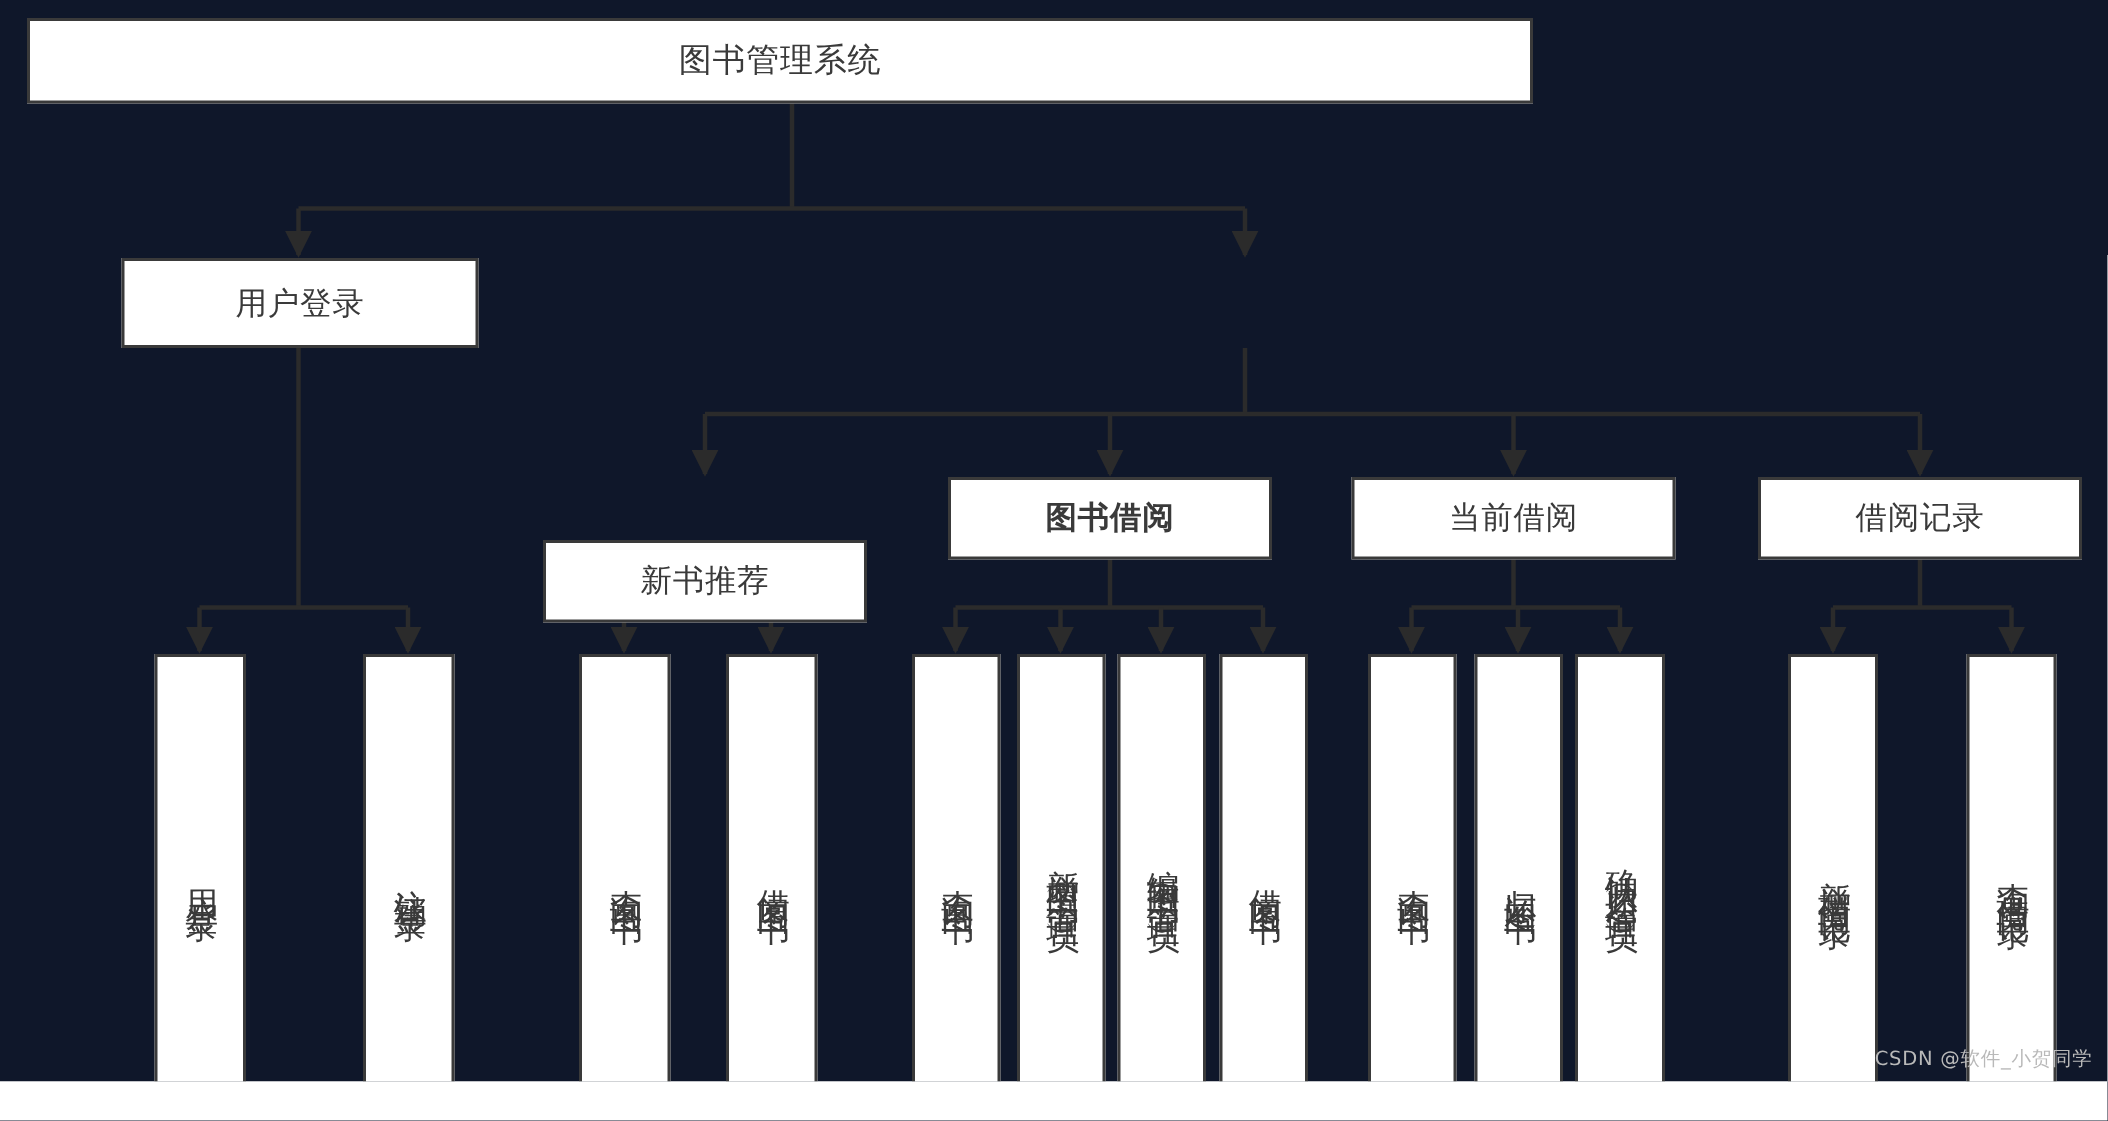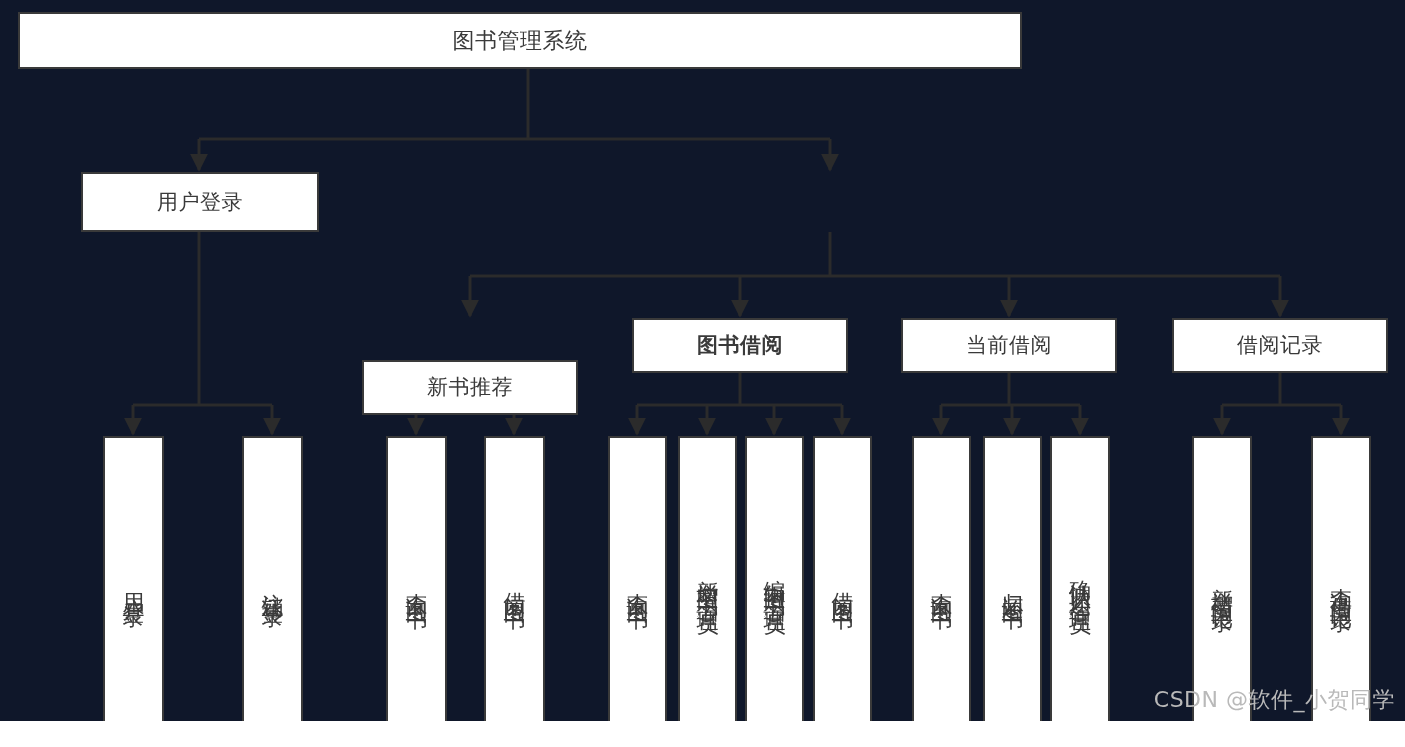--- a/index.html
+++ b/index.html
@@ -62,21 +62,21 @@
     font-size: 22px;
     line-height: 1;
     letter-spacing: 5px;
     white-space: nowrap;
     max-height: 100%;
   }
   .watermark {
     position: absolute;
     right: 10px;
     bottom: 6px;
-    font-size: 22px;
+    font-size: 13px;
     color: #b9b9b9;
     white-space: nowrap;
     letter-spacing: 0.5px;
   }
 </style>
 </head>
 <body>
 
 <div id="diagram-root">
 

